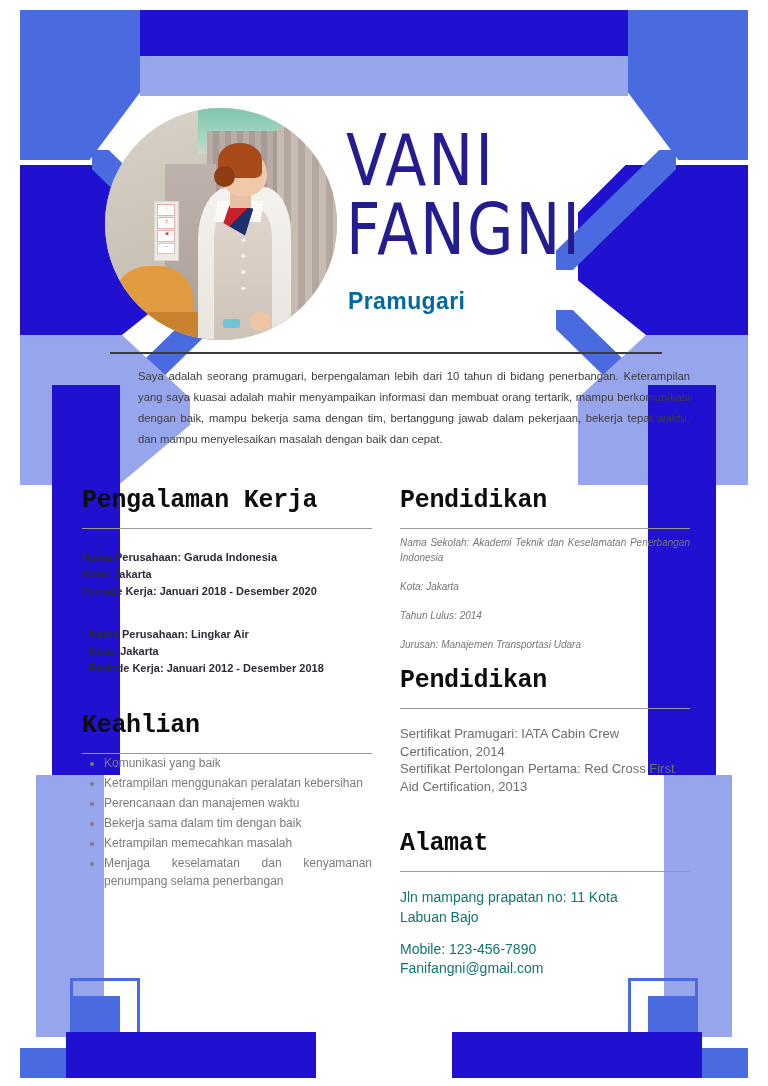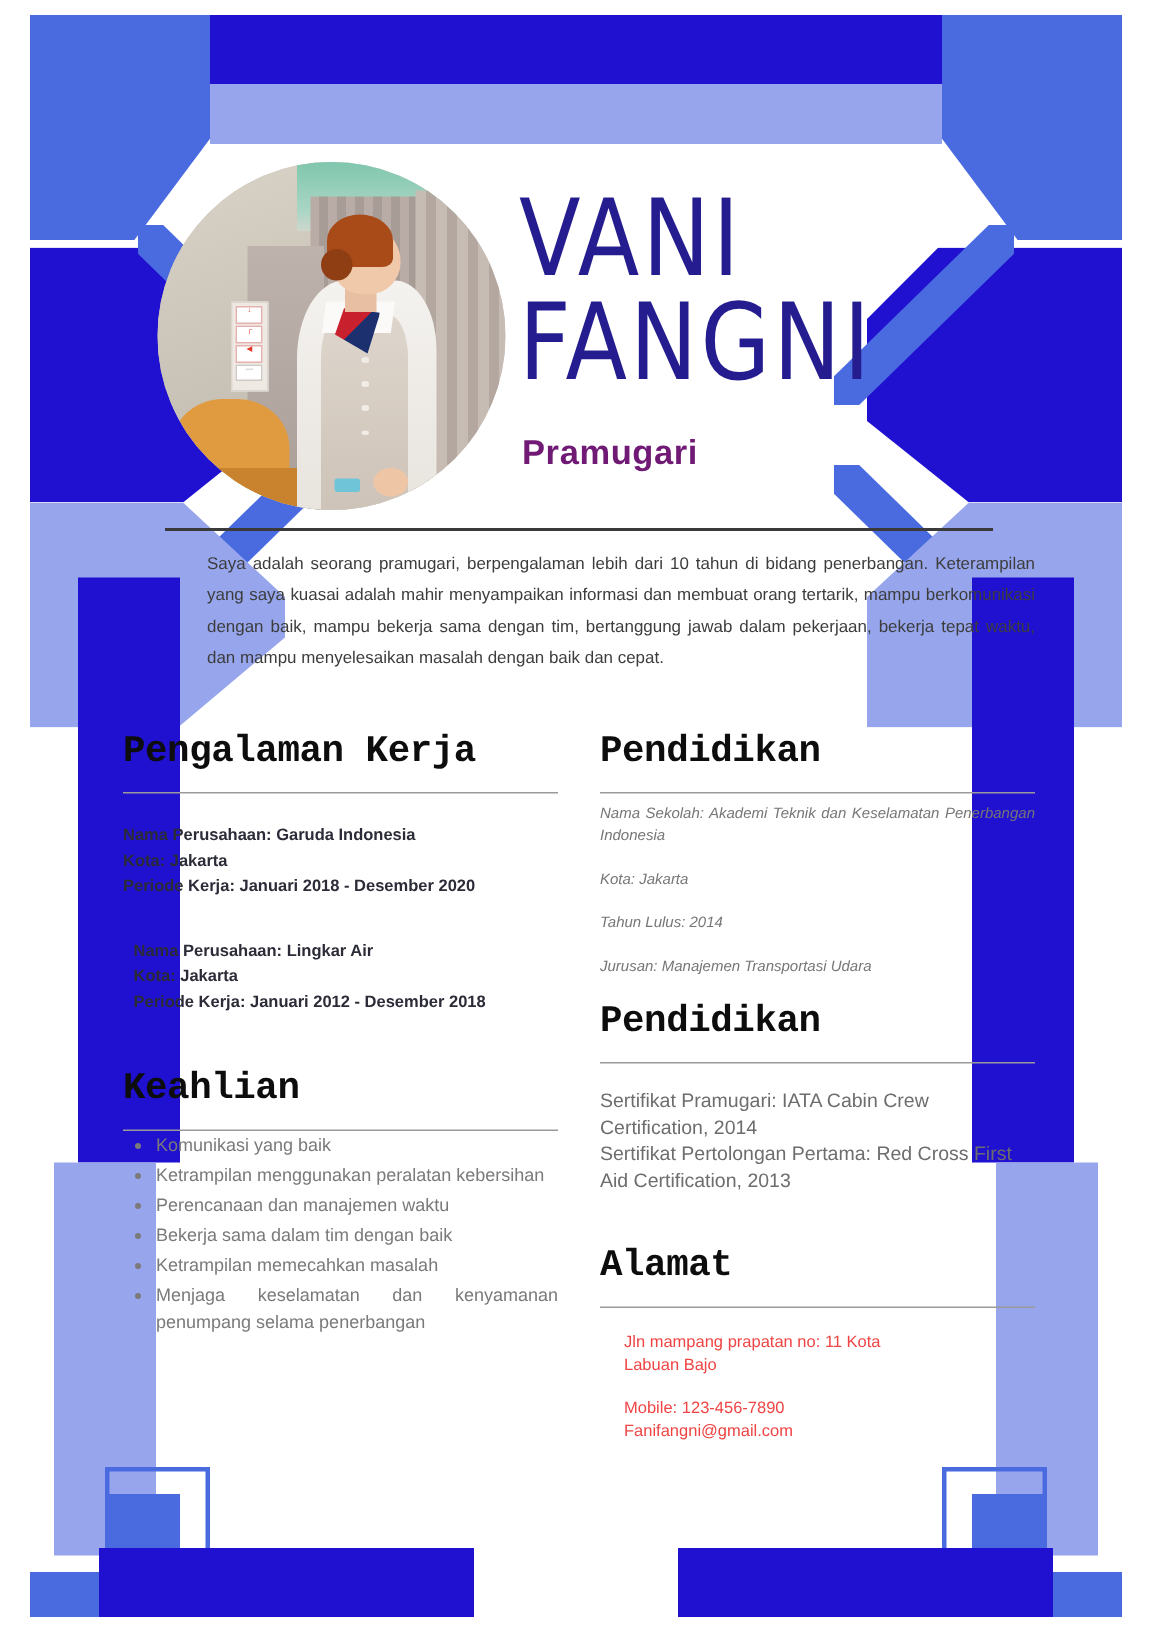--- a/index.html
+++ b/index.html
@@ -115,21 +115,21 @@
     line-height:0.92;
     letter-spacing:2px;
     color:#241c8f;
     white-space:nowrap;
   }
   .name .ln{display:block;transform:scaleY(1.18);transform-origin:left top;}
   .name-first{font-size:60px;}
   .name-last{font-size:60px;margin-top:14px;}
   .role{
     position:absolute;left:348px;top:288px;
-    font-size:23px;font-weight:bold;color:#701a75;letter-spacing:0.4px;
+    font-size:23px;font-weight:bold;color:#0369a1;letter-spacing:0.4px;
   }
 
   .hr-top{position:absolute;left:110px;top:352px;width:552px;height:0;
       border-top:2px solid #3a3a3a;}
 
   .summary{
     position:absolute;left:110px;top:366px;width:552px;
     font-size:11.3px;line-height:1.85;color:#3c3c3c;text-align:justify;margin-left:28px;
   }
 
@@ -144,21 +144,21 @@
   .job{margin-top:20px;font-size:11px;font-weight:bold;color:#2c2c38;line-height:1.55;}
   .job.second{margin-top:26px;padding-left:7px;}
   .job div{white-space:nowrap;}
 
   .edu{margin-top:6px;font-style:italic;}
   .edu p{margin:0 0 14px 0;font-size:10px;color:#767676;line-height:1.5;text-align:justify;}
   .edu p.just{text-align:justify;}
 
   .cert{margin-top:16px;font-size:13px;color:#6d6d6d;line-height:1.35;}
 
-  .addr{margin-top:16px;font-size:11px;color:#ef4444;line-height:1.38;margin-left:16px;}
+  .addr{margin-top:16px;font-size:14px;color:#0f766e;line-height:1.38;}
   .addr .blk2{margin-top:13px;}
 
   .skills{margin-top:18px;padding-left:22px;margin-block:0;}
   .skills li{font-size:12px;color:#7a7a7a;line-height:1.5;margin-bottom:2px;
       text-align:justify;}
 
   .sec-gap{margin-top:34px;}
 </style>
 </head>
 <body>

